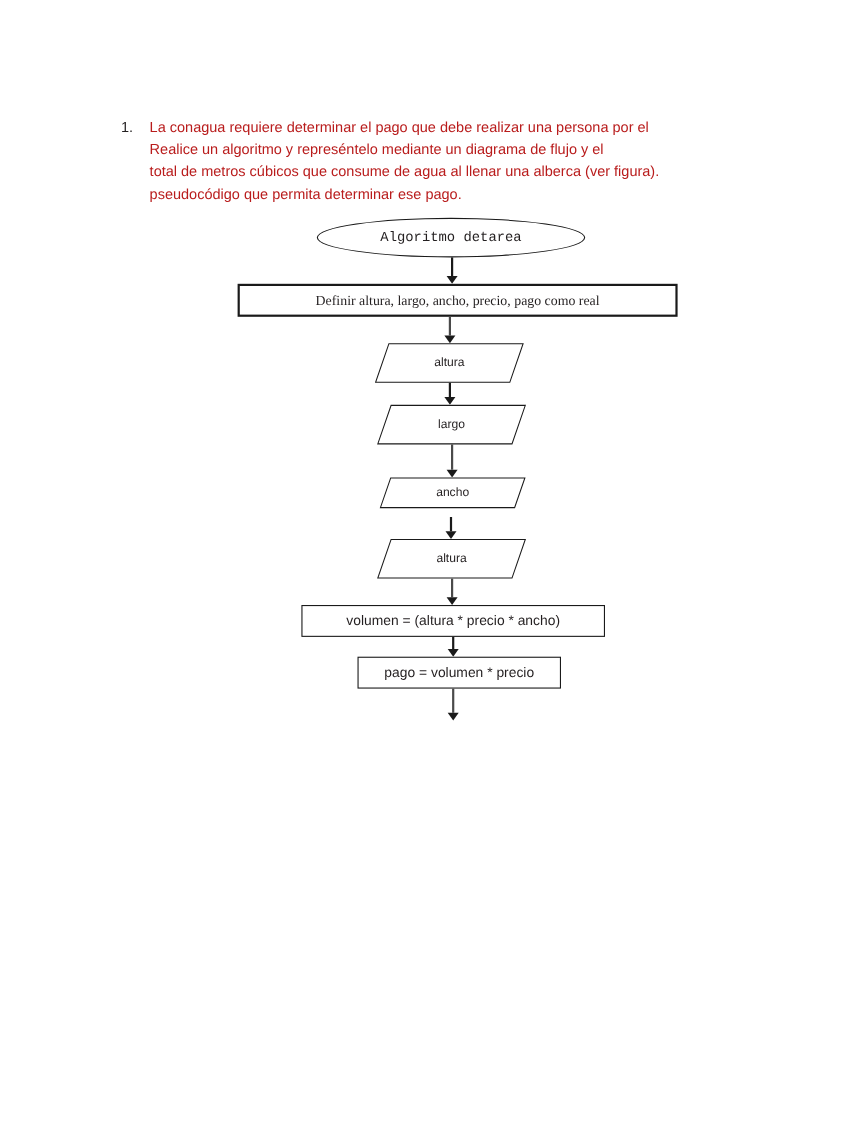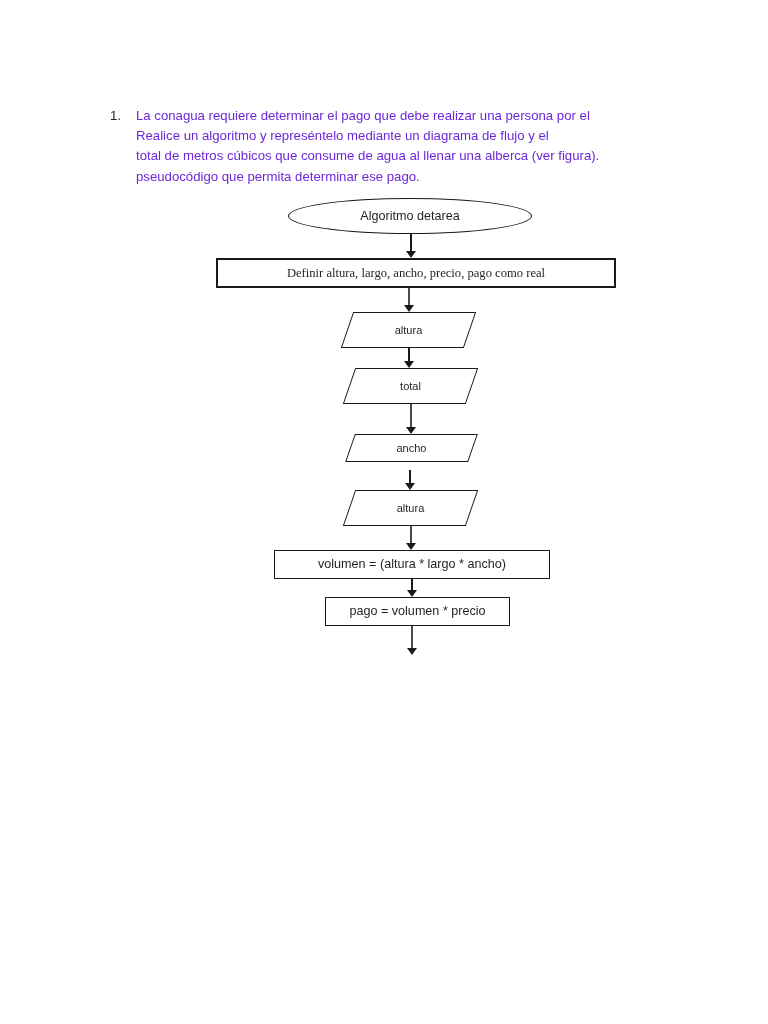--- a/index.html
+++ b/index.html
@@ -35,21 +35,21 @@
     width: 26px;
     flex: 0 0 26px;
     font-size: 13.2px;
     line-height: 20.2px;
     color: #231f20;
   }
   .q-text {
     flex: 1 1 auto;
     font-size: 13.2px;
     line-height: 20.2px;
-    color: #6d28d9;
+    color: #b91c1c;
     text-align: left;
   }
   .q-text .ln { display: block; white-space: nowrap; }
 
   
   #flowchart {
     position: absolute;
     left: 0;
     top: 0;
     width: 768px;
@@ -67,20 +67,21 @@
     font-size: 12.6px;
     color: #231f20;
     line-height: 1;
     white-space: nowrap;
   }
 
   
   .terminator {
     border: 1.5px solid #1a1a1a;
     border-radius: 50%;
+    font-family: Liberation Mono, monospace;
   }
 
   
   .process {
     border: 1.6px solid #1a1a1a;
   }
   .process.thick {
     border-width: 2.3px;
   }
 
@@ -187,21 +188,21 @@
     </div>
 
     <div class="connector dark" style="left:403px; top:348px; width:12px; height:20px;">
       <div class="stem" style="height:13px;"></div>
       <div class="head"></div>
     </div>
 
     <div class="io-wrap" style="left:349px; top:368px; width:123px; height:36px;">
       <div class="io-shape"></div>
       <div class="io-label">
-        <span>total</span>
+        <span>largo</span>
       </div>
     </div>
 
     <div class="connector" style="left:405px; top:404px; width:12px; height:30px;">
       <div class="stem" style="height:23px;"></div>
       <div class="head"></div>
     </div>
 
     <div class="io-wrap" style="left:350px; top:434px; width:123px; height:28px;">
       <div class="io-shape"></div>
@@ -221,21 +222,21 @@
         <span>altura</span>
       </div>
     </div>
 
     <div class="connector" style="left:405px; top:526px; width:12px; height:24px;">
       <div class="stem" style="height:17px;"></div>
       <div class="head"></div>
     </div>
 
     <div class="node process" style="left:274px; top:550px; width:276px; height:29px;">
-      <span>volumen = (altura * largo * ancho)</span>
+      <span>volumen = (altura * precio * ancho)</span>
     </div>
 
     <div class="connector dark" style="left:406px; top:579px; width:12px; height:18px;">
       <div class="stem" style="height:11px;"></div>
       <div class="head"></div>
     </div>
 
     <div class="node process" style="left:325px; top:597px; width:185px; height:29px;">
       <span>pago = volumen * precio</span>
     </div>

